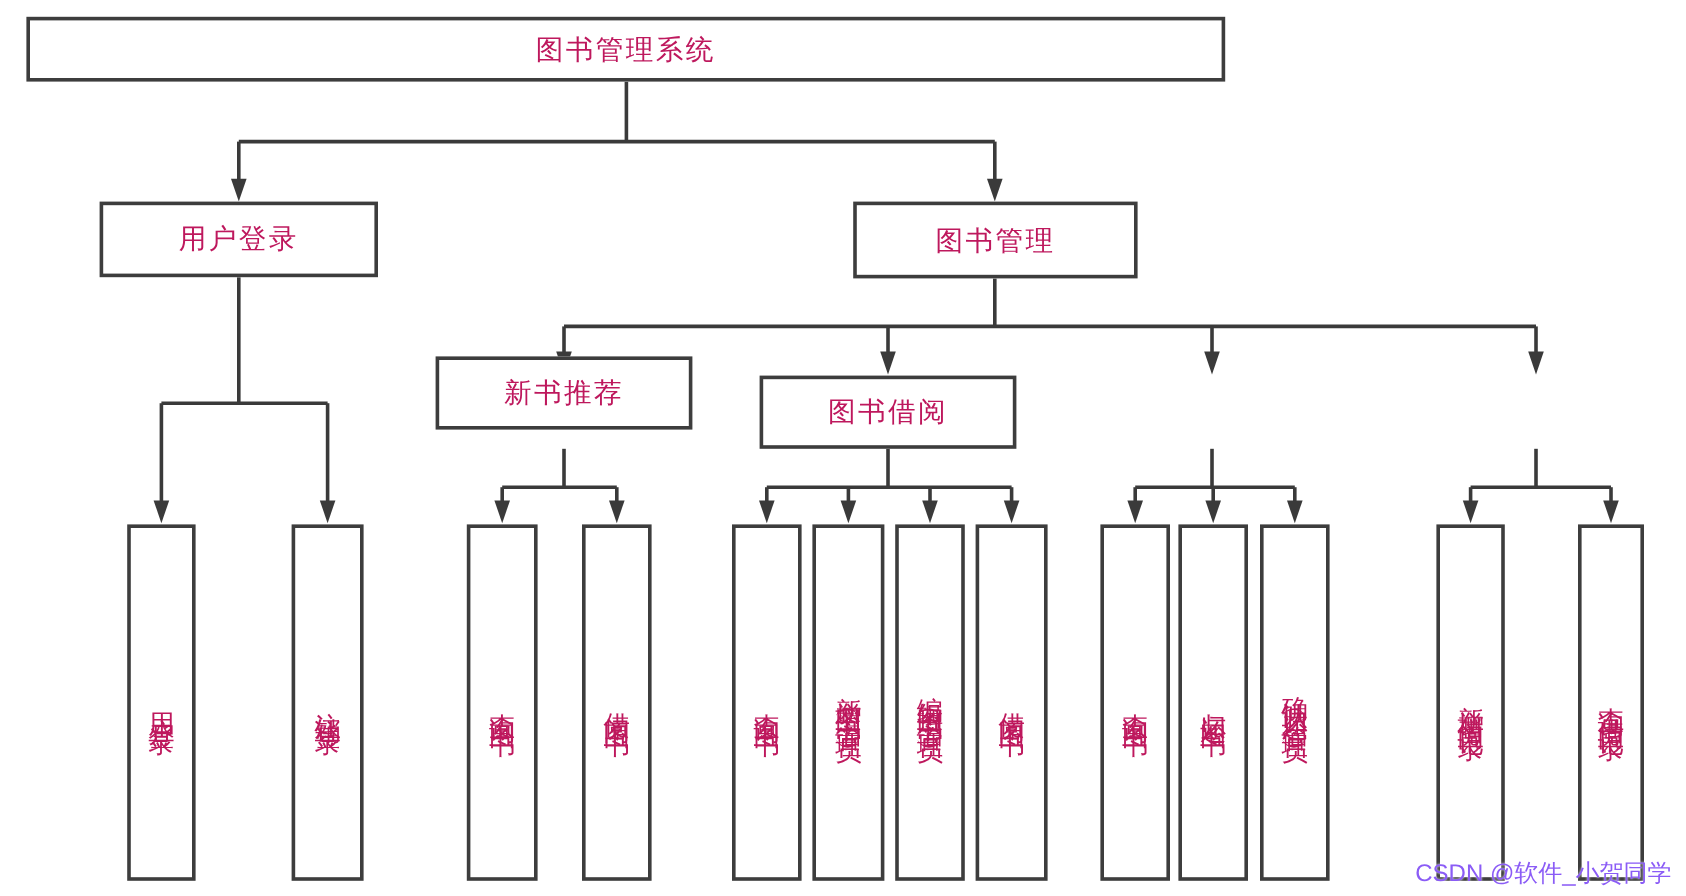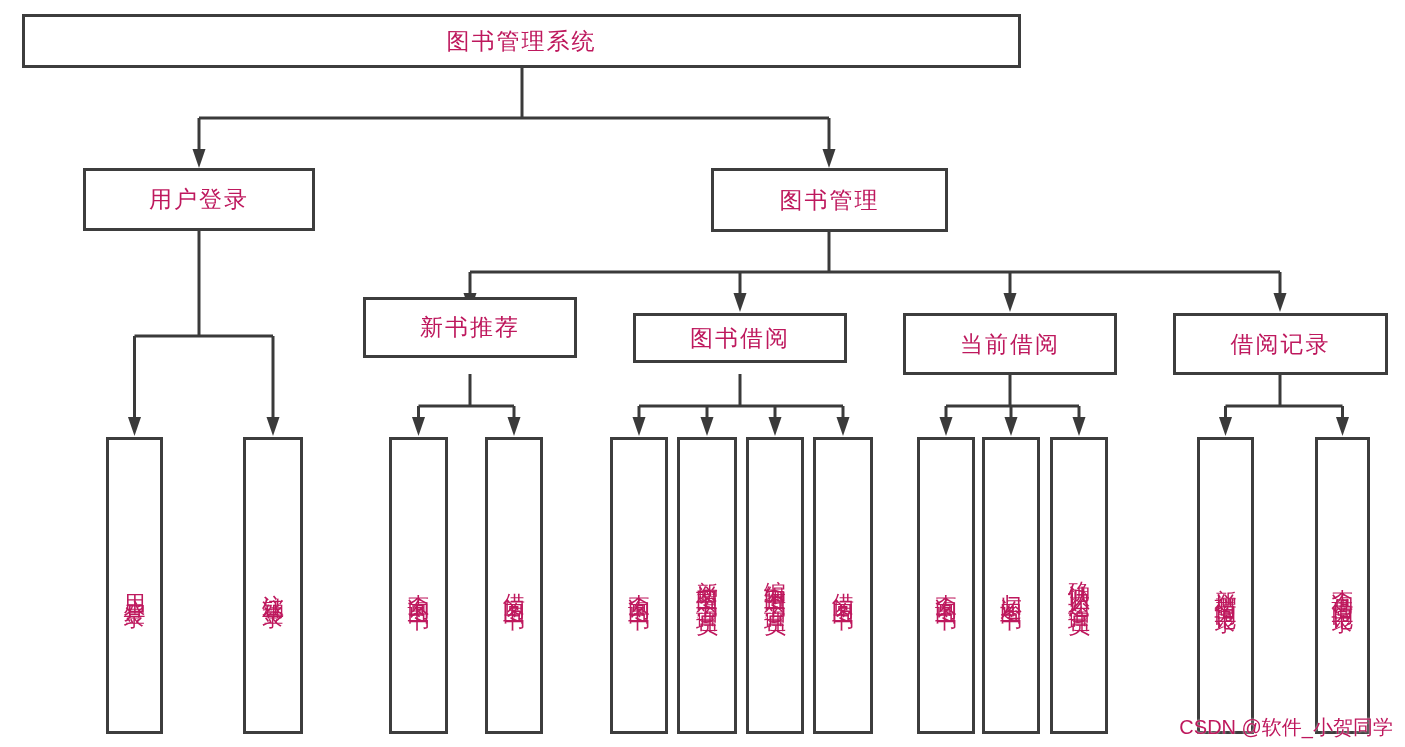--- a/index.html
+++ b/index.html
@@ -27,42 +27,42 @@
     text-orientation:mixed;
     font-size:22px;letter-spacing:5px;line-height:1;
     max-height:284px;
   }
   .t-root{font-size:24px;}
   
   .n-root   {left:22px;  top:14px;  width:999px; height:54px;}
   .n-login  {left:83px;  top:168px; width:232px; height:63px;}
   .n-mgmt   {left:711px; top:168px; width:237px; height:64px;}
   .n-rec    {left:363px; top:297px; width:214px; height:61px;}
-  .n-borrow {left:633px; top:313px; width:214px; height:50px;font-family:Liberation Mono, monospace;}
+  .n-borrow {left:633px; top:313px; width:214px; height:61px;font-family:Liberation Mono, monospace;}
   .n-cur    {left:903px; top:313px; width:214px; height:62px;}
   .n-log    {left:1173px;top:313px; width:215px; height:62px;}
   .leaf{top:437px;height:297px;}
   .n-l1 {left:106px; width:57px;}
   .n-l2 {left:243px; width:60px;}
   .n-l3 {left:389px; width:59px;}
   .n-l4 {left:485px; width:58px;}
   .n-l5 {left:610px; width:58px;}
   .n-l6 {left:677px; width:60px;}
   .n-l7 {left:746px; width:58px;}
   .n-l8 {left:813px; width:60px;}
   .n-l9 {left:917px; width:58px;}
   .n-l10{left:982px; width:58px;}
   .n-l11{left:1050px;width:58px;}
   .n-l12{left:1197px;width:57px;}
   .n-l13{left:1315px;width:55px;}
   .watermark{
     position:absolute;
     right:12px;bottom:6px;
     font-size:20px;
-    color:#be185d;
+    color:#8b5cf6;
     text-shadow:0 0 2px #ffffff;
     white-space:nowrap;
   }
 </style>
 </head>
 <body>
 
 <div class="stage">
 
   <svg class="wires" viewBox="0 0 1405 747" xmlns="http://www.w3.org/2000/svg" fill="none" stroke="#3a3a3a" stroke-width="3">
@@ -137,26 +137,20 @@
   <div class="node h n-mgmt">
     <span>图书管理</span>
   </div>
 
   <div class="node h n-rec">
     <span>新书推荐</span>
   </div>
   <div class="node h n-borrow">
     <span>图书借阅</span>
   </div>
-  <div class="node h n-cur">
-    <span>当前借阅</span>
-  </div>
-  <div class="node h n-log">
-    <span>借阅记录</span>
-  </div>
 
   <div class="node v leaf n-l1">
     <span>用户登录</span>
   </div>
   <div class="node v leaf n-l2">
     <span>注销登录</span>
   </div>
   <div class="node v leaf n-l3">
     <span>查询图书</span>
   </div>

